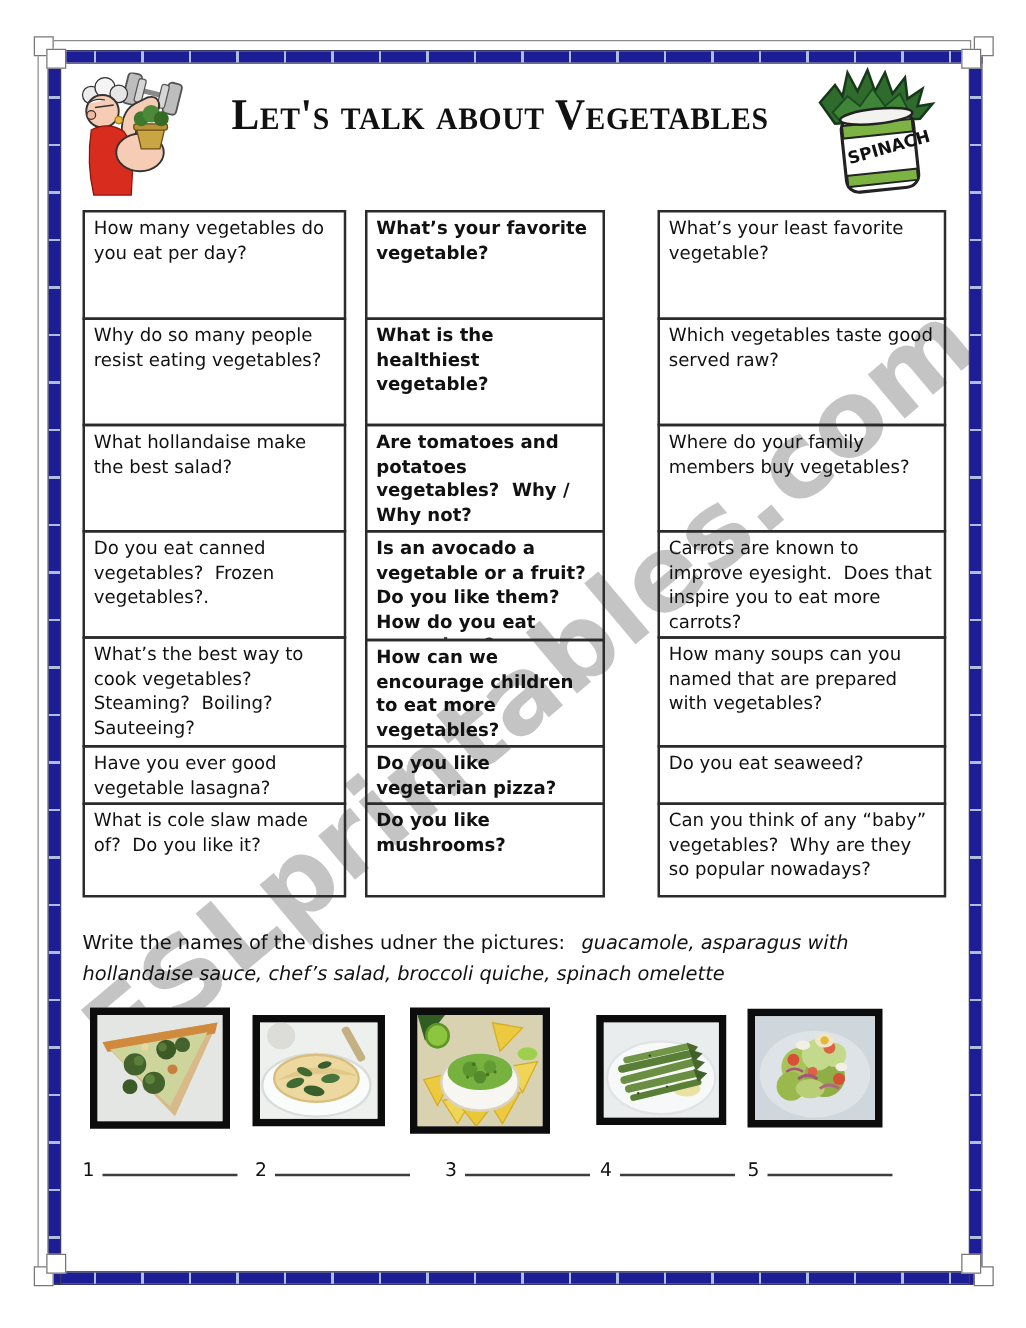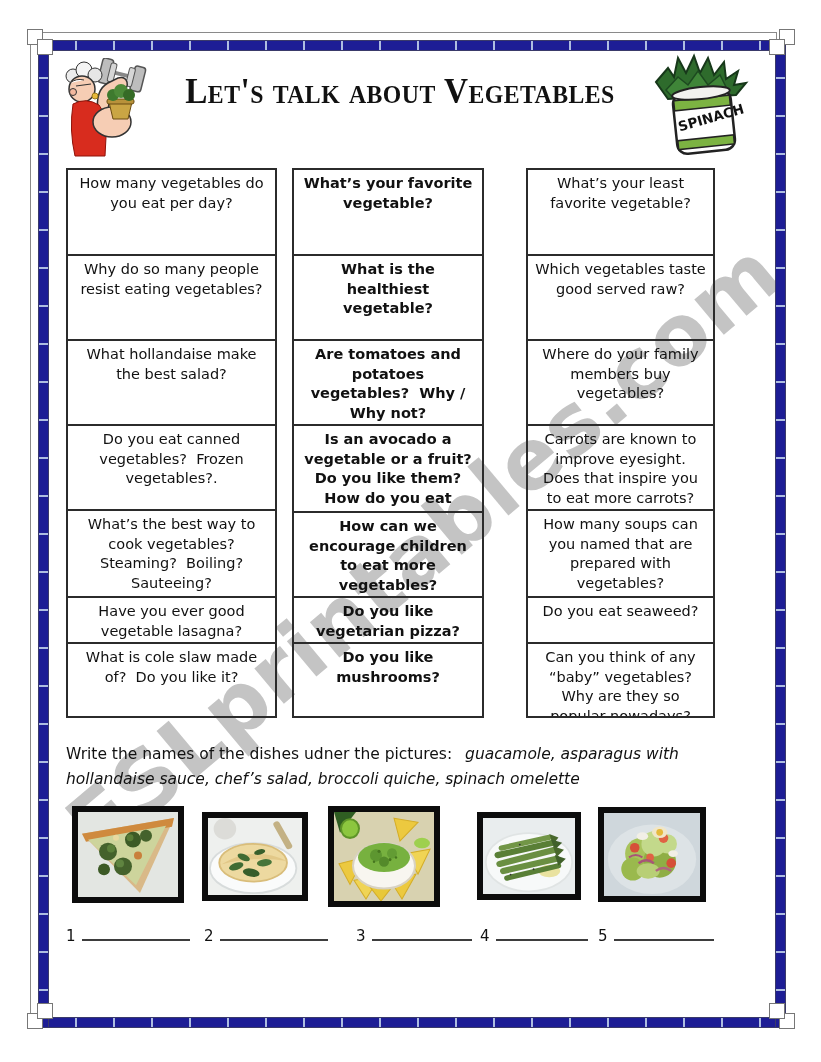--- a/index.html
+++ b/index.html
@@ -20,21 +20,21 @@
          font-family:"Liberation Serif",serif;font-weight:bold;font-variant:small-caps;
          font-size:35px;letter-spacing:.5px;transform:scaleX(.95);z-index:5;}
   .clipart{position:absolute;z-index:5;}
 
   
   .watermark{position:absolute;left:48px;top:800px;font-size:84px;font-weight:bold;
              letter-spacing:1px;color:#8a8a8a;opacity:.50;white-space:nowrap;
              transform:rotate(-40deg);transform-origin:0 0;z-index:1;pointer-events:none;}
 
   
-  .qcol{position:absolute;top:168px;z-index:2;text-align:center;}
+  .qcol{position:absolute;top:168px;z-index:2;}
   .cell{box-sizing:border-box;border:2px solid #2b2b2b;margin-top:-2px;background:transparent;
         padding:4px 7px;font-size:14.5px;line-height:19.5px;white-space:pre-wrap;overflow:hidden;}
   .cell:first-child{margin-top:0;}
   .r1{height:88px}.r2{height:87px}.r3{height:87px}.r4{height:87px}
   .r5{height:89px}.r6{height:48px}.r7{height:76px}
 
   
   .instructions{position:absolute;left:66px;top:742px;width:678px;font-size:15.5px;
                 line-height:25px;z-index:2;}
   .instructions .dishes{font-style:italic;margin-left:13px;}
@@ -122,21 +122,21 @@
   <div class="qcol" style="left:292px;width:192px;font-weight:bold;">
     <div class="cell r1">What’s your favorite vegetable?</div>
     <div class="cell r2">What is the healthiest vegetable?</div>
     <div class="cell r3">Are tomatoes and potatoes vegetables?  Why / Why not?</div>
     <div class="cell r5">Is an avocado a vegetable or a fruit?  Do you like them?  How do you eat avocadoes?</div>
     <div class="cell r4">How can we encourage children to eat more vegetables?</div>
     <div class="cell r6">Do you like vegetarian pizza?</div>
     <div class="cell r7">Do you like mushrooms?</div>
   </div>
 
-  <div class="qcol" style="left:526px;width:189px;">
+  <div class="qcol" style="left:526px;width:231px;">
     <div class="cell r1">What’s your least favorite vegetable?</div>
     <div class="cell r2">Which vegetables taste good served raw?</div>
     <div class="cell r3">Where do your family members buy vegetables?</div>
     <div class="cell r4">Carrots are known to improve eyesight.  Does that inspire you to eat more carrots?</div>
     <div class="cell r5">How many soups can you named that are prepared with vegetables?</div>
     <div class="cell r6">Do you eat seaweed?</div>
     <div class="cell r7">Can you think of any “baby” vegetables?  Why are they so popular nowadays?</div>
   </div>
 
   <div class="instructions"><span>Write the names of the dishes udner the pictures:</span><span class="dishes">guacamole, asparagus with hollandaise sauce, chef’s salad, broccoli quiche, spinach omelette</span></div>

